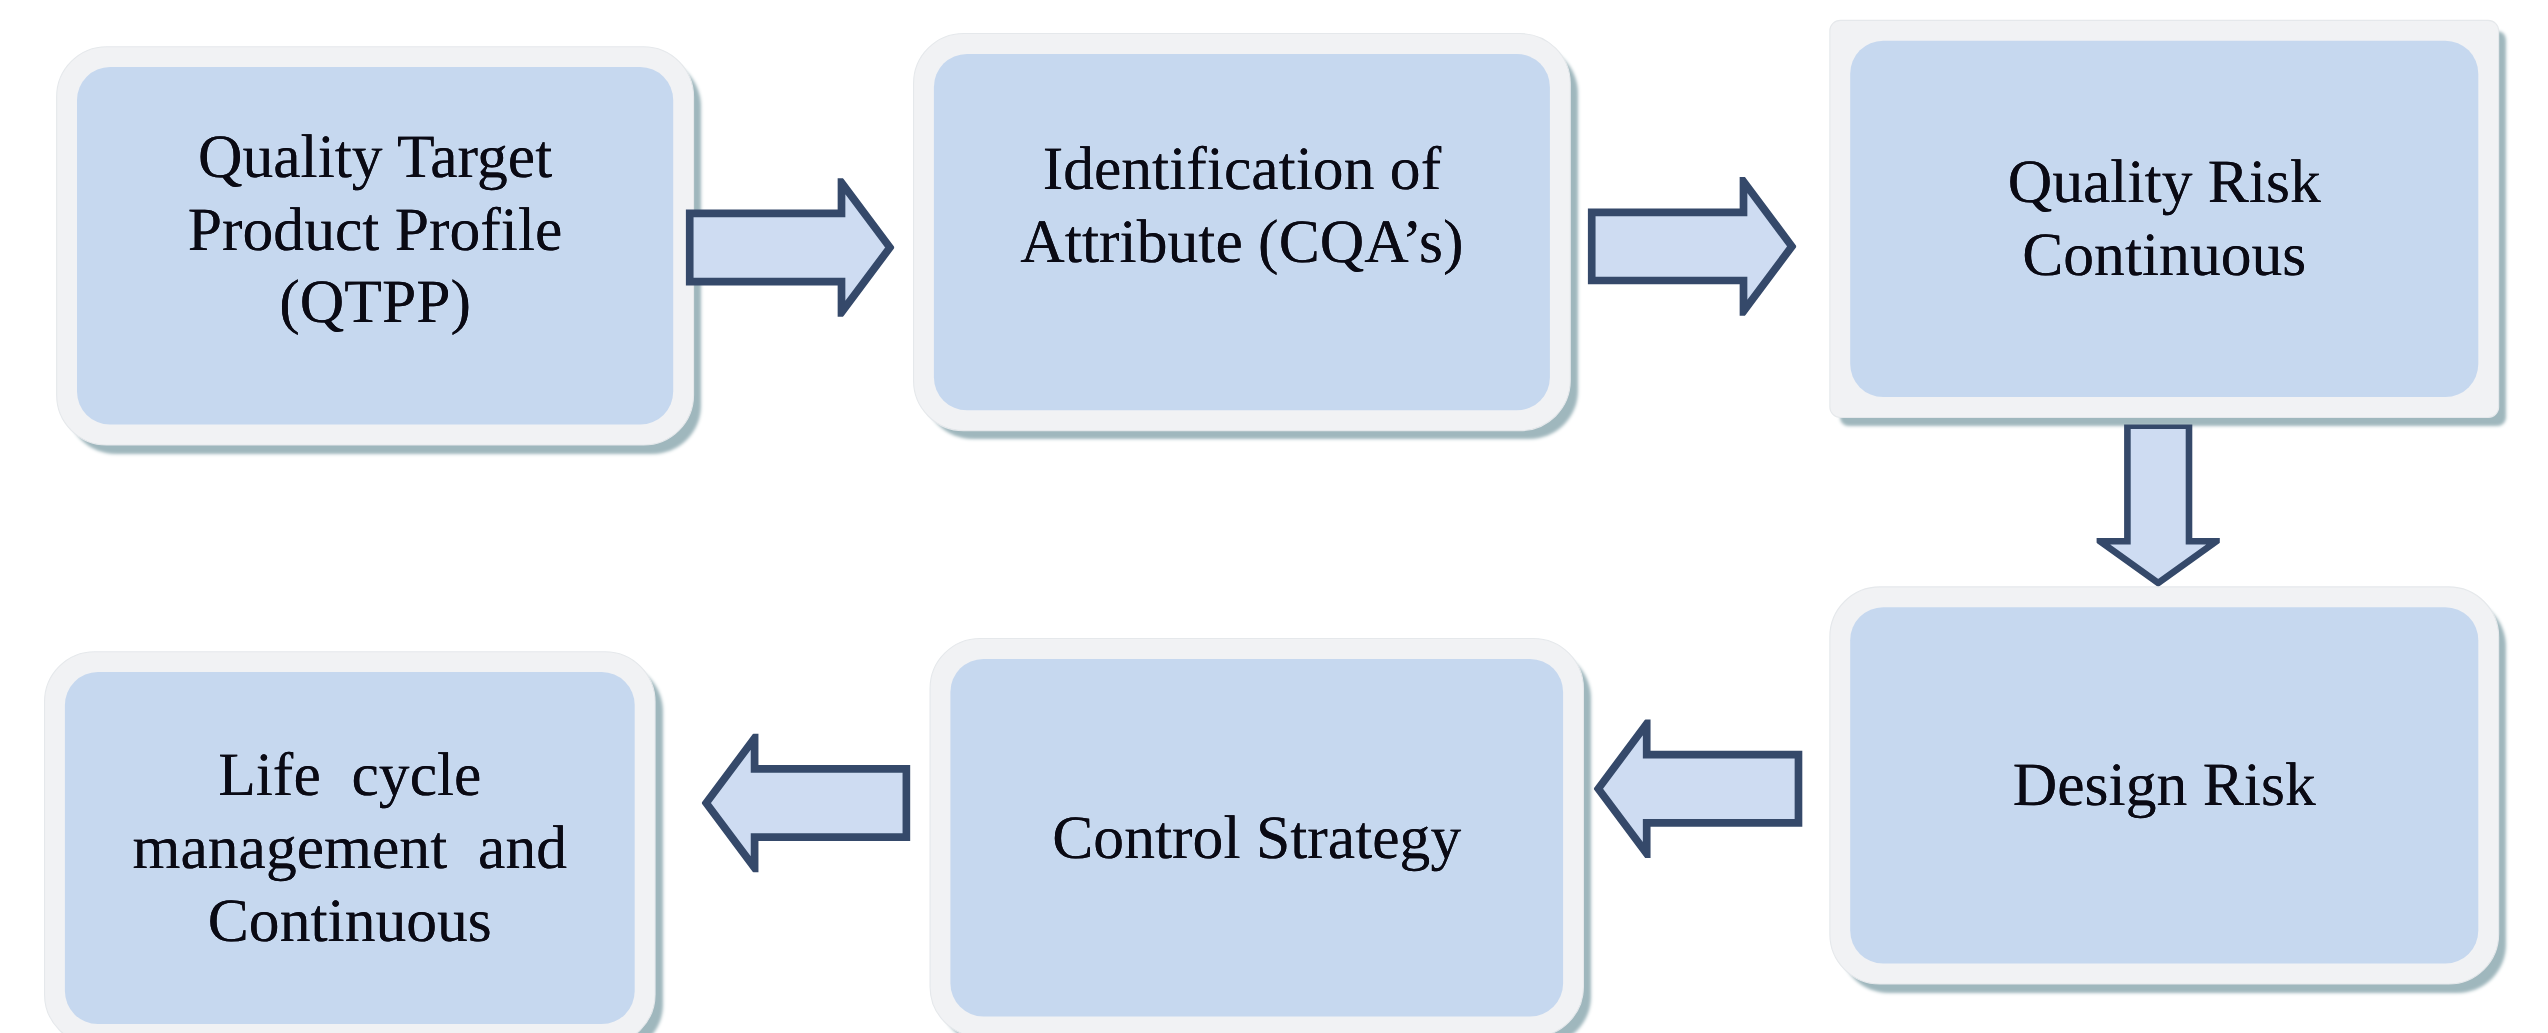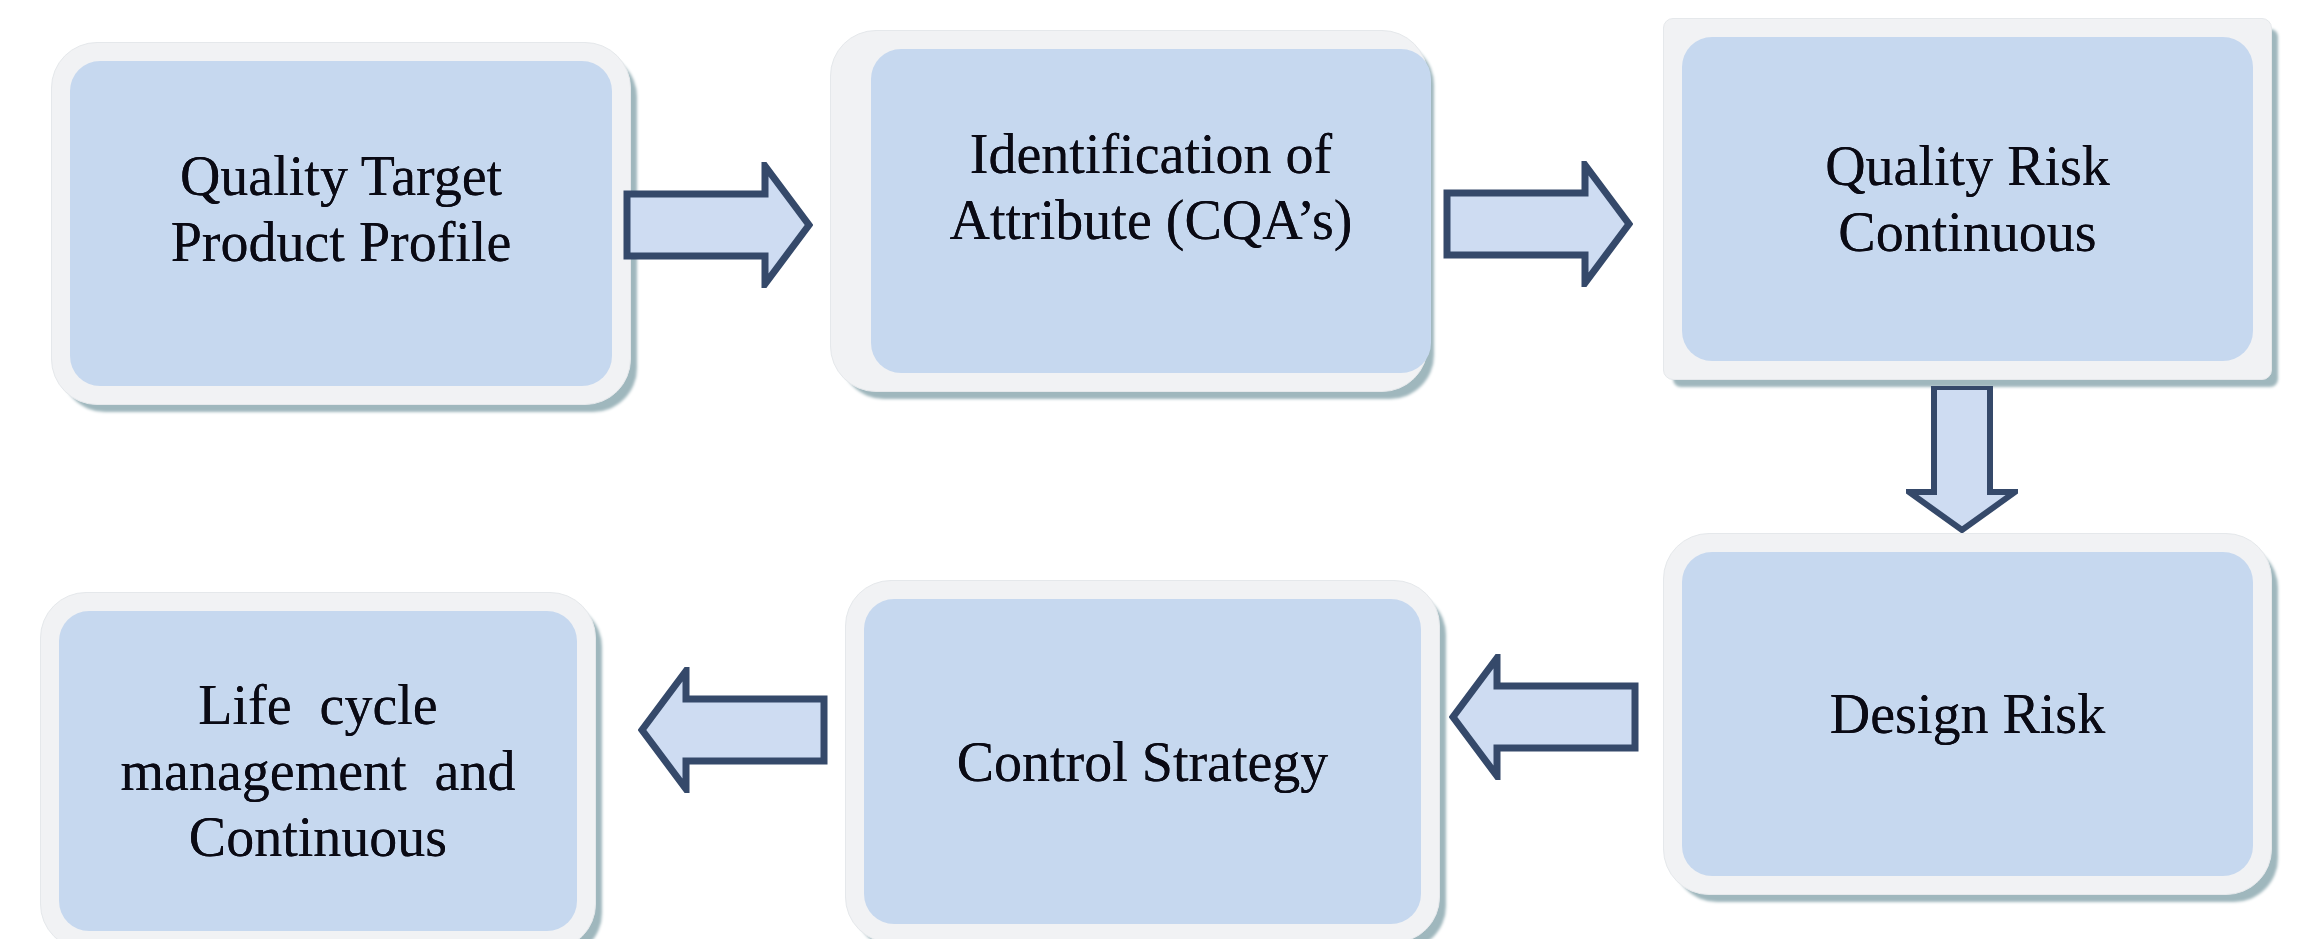--- a/index.html
+++ b/index.html
@@ -63,25 +63,26 @@
 </style>
 </head>
 <body>
 
 <div class="canvas">
 
   <div class="box" style="left:35px; top:42px; width:580px; height:363px;margin-left:16px;">
     <div class="box-inner" style="padding-bottom:30px;">
       <span class="line">Quality Target</span>
       <span class="line">Product Profile</span>
+      <span class="line">(QTPP)</span>
     </div>
   </div>
 
   <div class="box" style="left:830px; top:30px; width:598px; height:362px;">
-    <div class="box-inner" style="padding-bottom:48px;margin-left:22px;">
+    <div class="box-inner" style="padding-bottom:48px;">
       <span class="line">Identification of</span>
       <span class="line">Attribute (CQA’s)</span>
     </div>
   </div>
 
   <div class="box" style="left:1663px; top:18px; width:609px; height:362px;border-radius:10px;">
     <div class="box-inner">
       <span class="line">Quality Risk</span>
       <span class="line">Continuous</span>
     </div>

